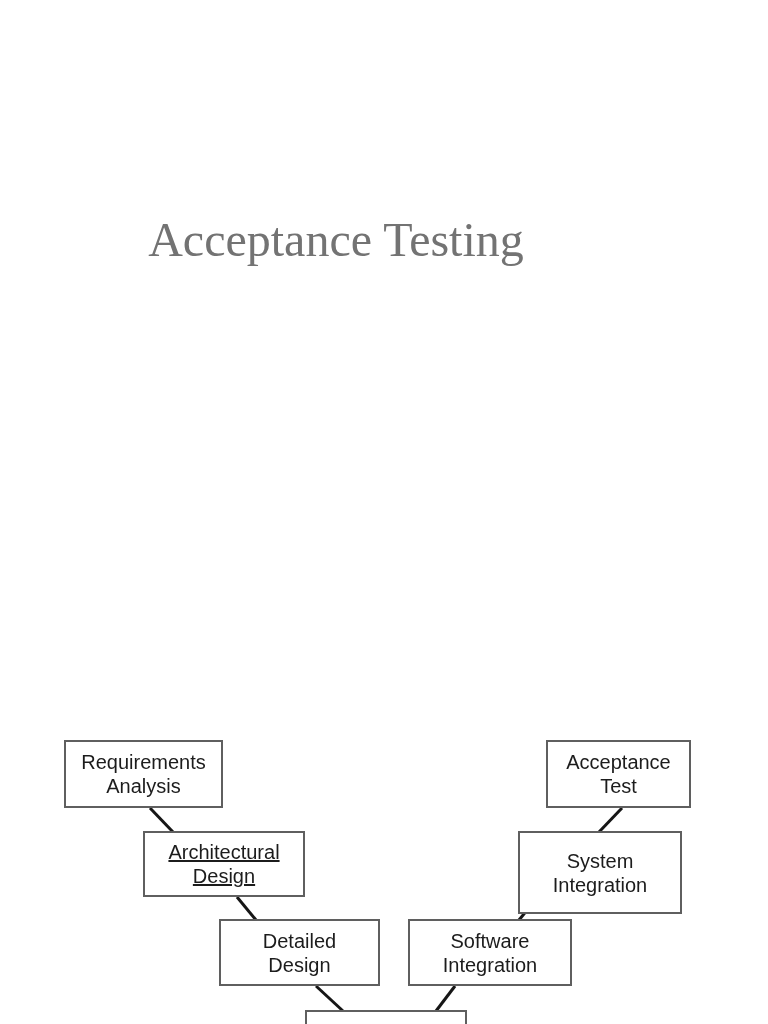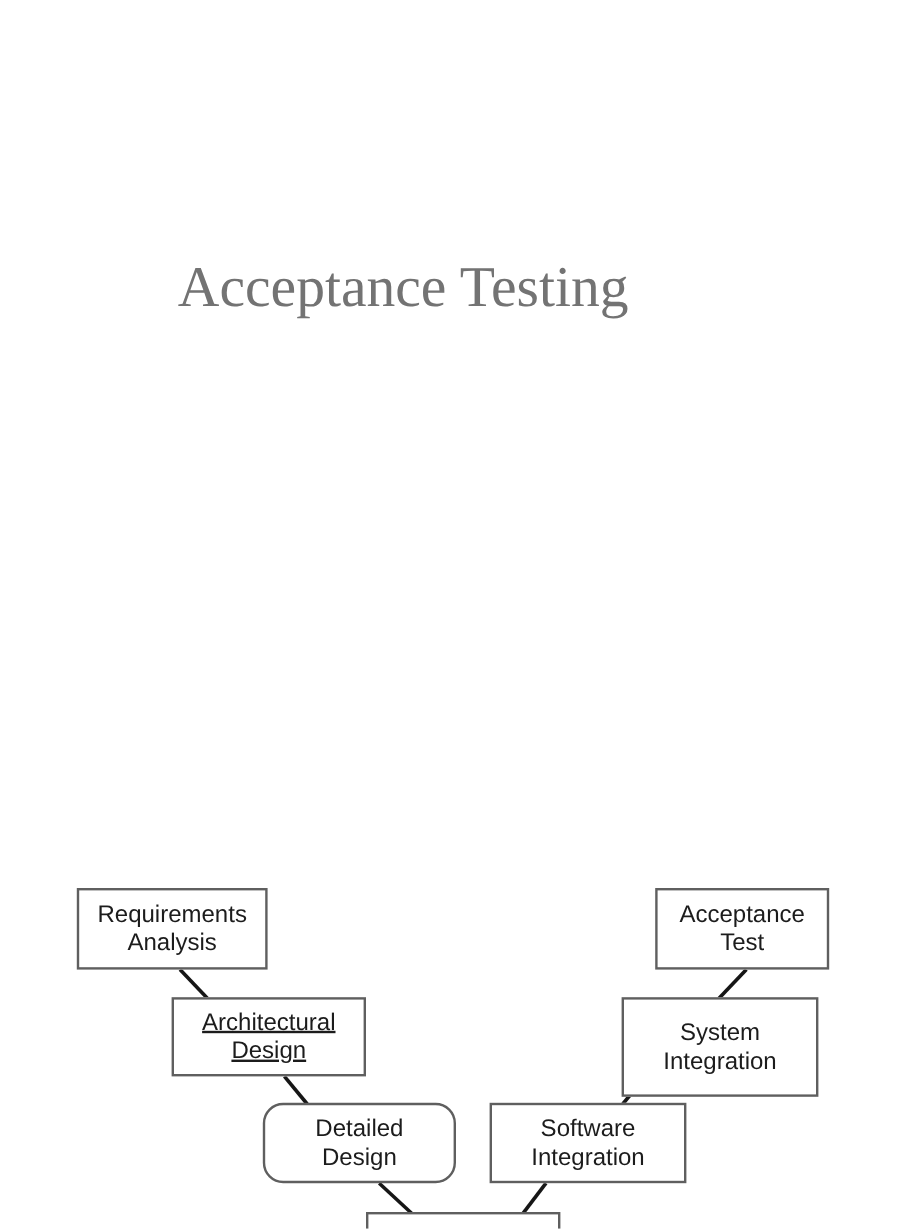--- a/index.html
+++ b/index.html
@@ -43,21 +43,21 @@
     font-family: "Liberation Sans", sans-serif;
     font-size: 20px;
     line-height: 24px;
     color: #1c1c1c;
     white-space: pre-line;
     z-index: 2;
   }
   
   .b-req  { left: 64px;  top: 740px; width: 159px; height: 68px; }
   .b-arch { left: 143px; top: 831px; width: 162px; height: 66px; text-decoration: underline; }
-  .b-det  { left: 219px; top: 919px; width: 161px; height: 67px; border-radius: 17px; }
+  .b-det  { left: 219px; top: 919px; width: 161px; height: 67px; }
   
   .b-soft { left: 408px; top: 919px; width: 164px; height: 67px; text-align: center; }
   .b-sys  { left: 471px; top: 831px; width: 164px; height: 83px; margin-left: 47px; }
   .b-acc  { left: 546px; top: 740px; width: 145px; height: 68px; }
   
   .b-bot  { left: 305px; top: 1010px; width: 162px; height: 60px; }
 
   .connector-layer {
     position: absolute;
     left: 0;

